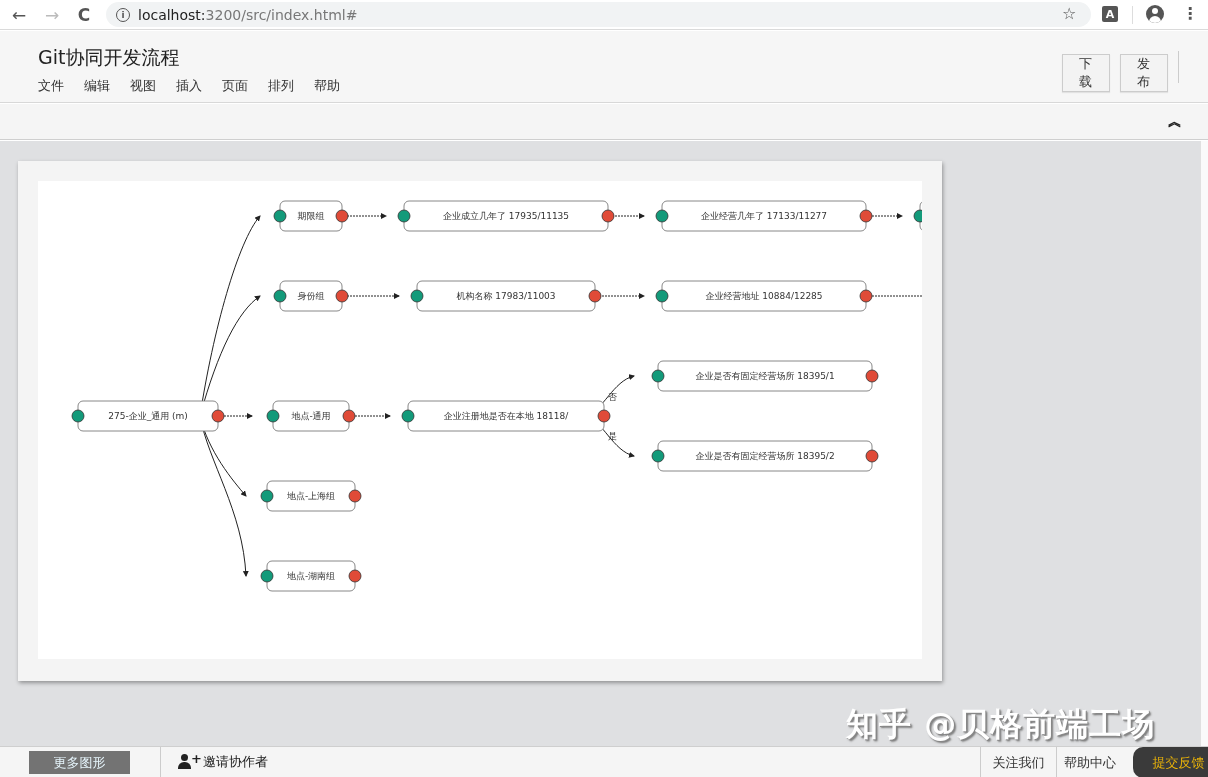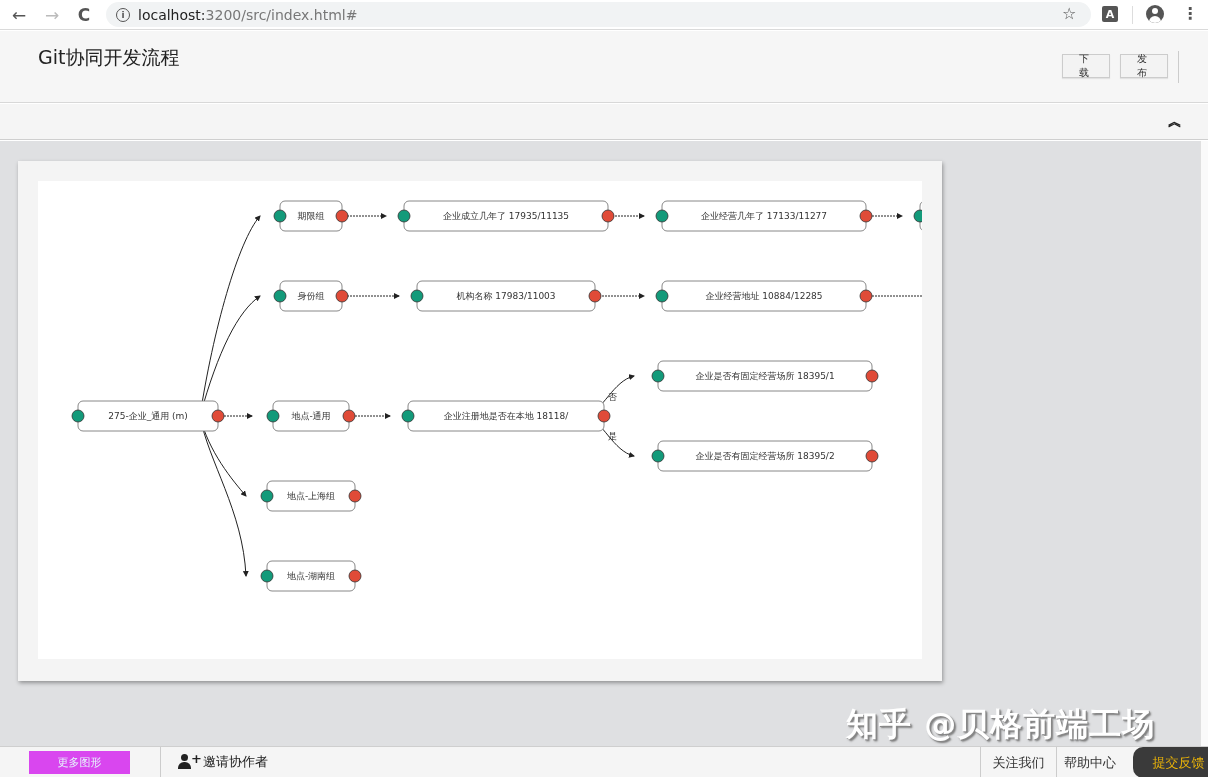--- a/index.html
+++ b/index.html
@@ -16,36 +16,36 @@
   .sep-v { position: absolute; left: 1132px; top: 6px; width: 1px; height: 18px; background: #ddd; }
   .profile { position: absolute; left: 1146px; top: 5px; width: 18px; height: 18px; border-radius: 50%; background: #555; overflow: hidden; }
   .profile::before { content: ""; position: absolute; left: 6px; top: 3px; width: 6px; height: 6px; border-radius: 50%; background: #fff; }
   .profile::after { content: ""; position: absolute; left: 3px; top: 11px; width: 12px; height: 8px; border-radius: 6px 6px 0 0; background: #fff; }
   .kebab { position: absolute; left: 1182px; top: 4px; font-size: 16px; color: #555; font-weight: bold; }
 
   .app-header { position: absolute; left: 0; top: 31px; width: 1208px; height: 72px; background: #f6f6f6; border-bottom: 1px solid #d8d8d8; text-decoration: underline; }
   .doc-title { position: absolute; left: 38px; top: 14px; font-size: 19px; color: #222; }
   .menu { position: absolute; left: 38px; top: 46px; display: flex; gap: 0; }
   .menu-item { font-size: 13px; color: #333; margin-right: 20px; cursor: pointer; }
-  .hdr-btn { position: absolute; top: 23px; height: 24px; padding: 0 16px; border: 1px solid #ccc; background: #f3f3f3; font-size: 10px; color: #333; display: flex; align-items: center; justify-content: center; box-shadow: 0 1px 1px rgba(0,0,0,0.08); cursor: pointer; }
+  .hdr-btn { position: absolute; top: 23px; height: 38px; padding: 0 16px; border: 1px solid #ccc; background: #f3f3f3; font-size: 13px; color: #333; display: flex; align-items: center; justify-content: center; box-shadow: 0 1px 1px rgba(0,0,0,0.08); cursor: pointer; }
   .hdr-btn.download { left: 1062px; width: 48px; }
   .hdr-btn.publish { left: 1120px; width: 48px; }
   .hdr-sep { position: absolute; left: 1178px; top: 20px; width: 1px; height: 32px; background: #ccc; }
 
   .toolbar { position: absolute; left: 0; top: 104px; width: 1208px; height: 36px; background: #f5f5f5; border-bottom: 1px solid #cfcfcf; }
   .collapse-btn { position: absolute; left: 1164px; top: 8px; width: 22px; height: 20px; font-size: 14px; color: #222; display: flex; align-items: center; justify-content: center; cursor: pointer; font-weight: bold; }
 
   .workspace { position: absolute; left: 0; top: 141px; width: 1200px; height: 605px; background: #dfe0e2; }
   .vscroll { position: absolute; left: 1200px; top: 141px; width: 8px; height: 605px; background: #fafafa; border-left: 1px solid #e0e0e0; }
   .page { position: absolute; left: 18px; top: 20px; width: 924px; height: 520px; background: #f4f4f4; box-shadow: 1px 2px 4px rgba(0,0,0,0.35); }
   .canvas { position: absolute; left: 20px; top: 20px; width: 884px; height: 478px; background: #fff; overflow: hidden; }
   .canvas svg { position: absolute; left: 0; top: 0; }
 
   .statusbar { position: absolute; left: 0; top: 746px; width: 1208px; height: 31px; background: #f5f5f5; border-top: 1px solid #cfcfcf; }
-  .more-shapes { position: absolute; left: 29px; top: 4px; width: 101px; height: 23px; background: #d946ef; color: #e6f5fc; font-size: 11px; display: flex; align-items: center; justify-content: center; cursor: pointer; }
+  .more-shapes { position: absolute; left: 29px; top: 4px; width: 101px; height: 23px; background: #737373; color: #e6f5fc; font-size: 13px; display: flex; align-items: center; justify-content: center; cursor: pointer; }
   .sb-sep1 { position: absolute; left: 160px; top: 0; width: 1px; height: 31px; background: #ccc; }
   .invite { position: absolute; left: 178px; top: 6px; display: flex; align-items: center; font-size: 13px; color: #222; cursor: pointer; }
   .invite .icon { width: 22px; height: 16px; position: relative; margin-right: 3px; }
   .invite .icon .head { position: absolute; left: 3px; top: 0; width: 7px; height: 7px; border-radius: 50%; background: #222; }
   .invite .icon .body { position: absolute; left: 0; top: 8px; width: 13px; height: 7px; border-radius: 6px 6px 0 0; background: #222; }
   .invite .icon .plus { position: absolute; left: 13px; top: -3px; font-size: 13px; font-weight: bold; color: #222; }
   .sb-link { position: absolute; top: 0; height: 31px; display: flex; align-items: center; justify-content: center; font-size: 13px; color: #333; border-left: 1px solid #ccc; cursor: pointer; }
   .sb-link.follow { left: 980px; width: 76px; }
   .sb-link.help { left: 1056px; width: 67px; }
   .sb-link.feedback { left: 1133px; width: 91px; background: #3a3a3a; color: #eab308; border-left: none; border-radius: 10px; }
@@ -68,20 +68,29 @@
   </div>
   <div class="star">☆</div>
   <div class="ext-a">A</div>
   <div class="sep-v"></div>
   <div class="profile"></div>
   <div class="kebab">⋮</div>
 </div>
 
 <div class="app-header">
   <div class="doc-title">Git协同开发流程</div>
+  <div class="menu">
+    <span class="menu-item">文件</span>
+    <span class="menu-item">编辑</span>
+    <span class="menu-item">视图</span>
+    <span class="menu-item">插入</span>
+    <span class="menu-item">页面</span>
+    <span class="menu-item">排列</span>
+    <span class="menu-item">帮助</span>
+  </div>
   <div class="hdr-btn download">下载</div>
   <div class="hdr-btn publish">发布</div>
   <div class="hdr-sep"></div>
 </div>
 
 <div class="toolbar">
   <div class="collapse-btn">︽</div>
 </div>
 
 <div class="workspace">

